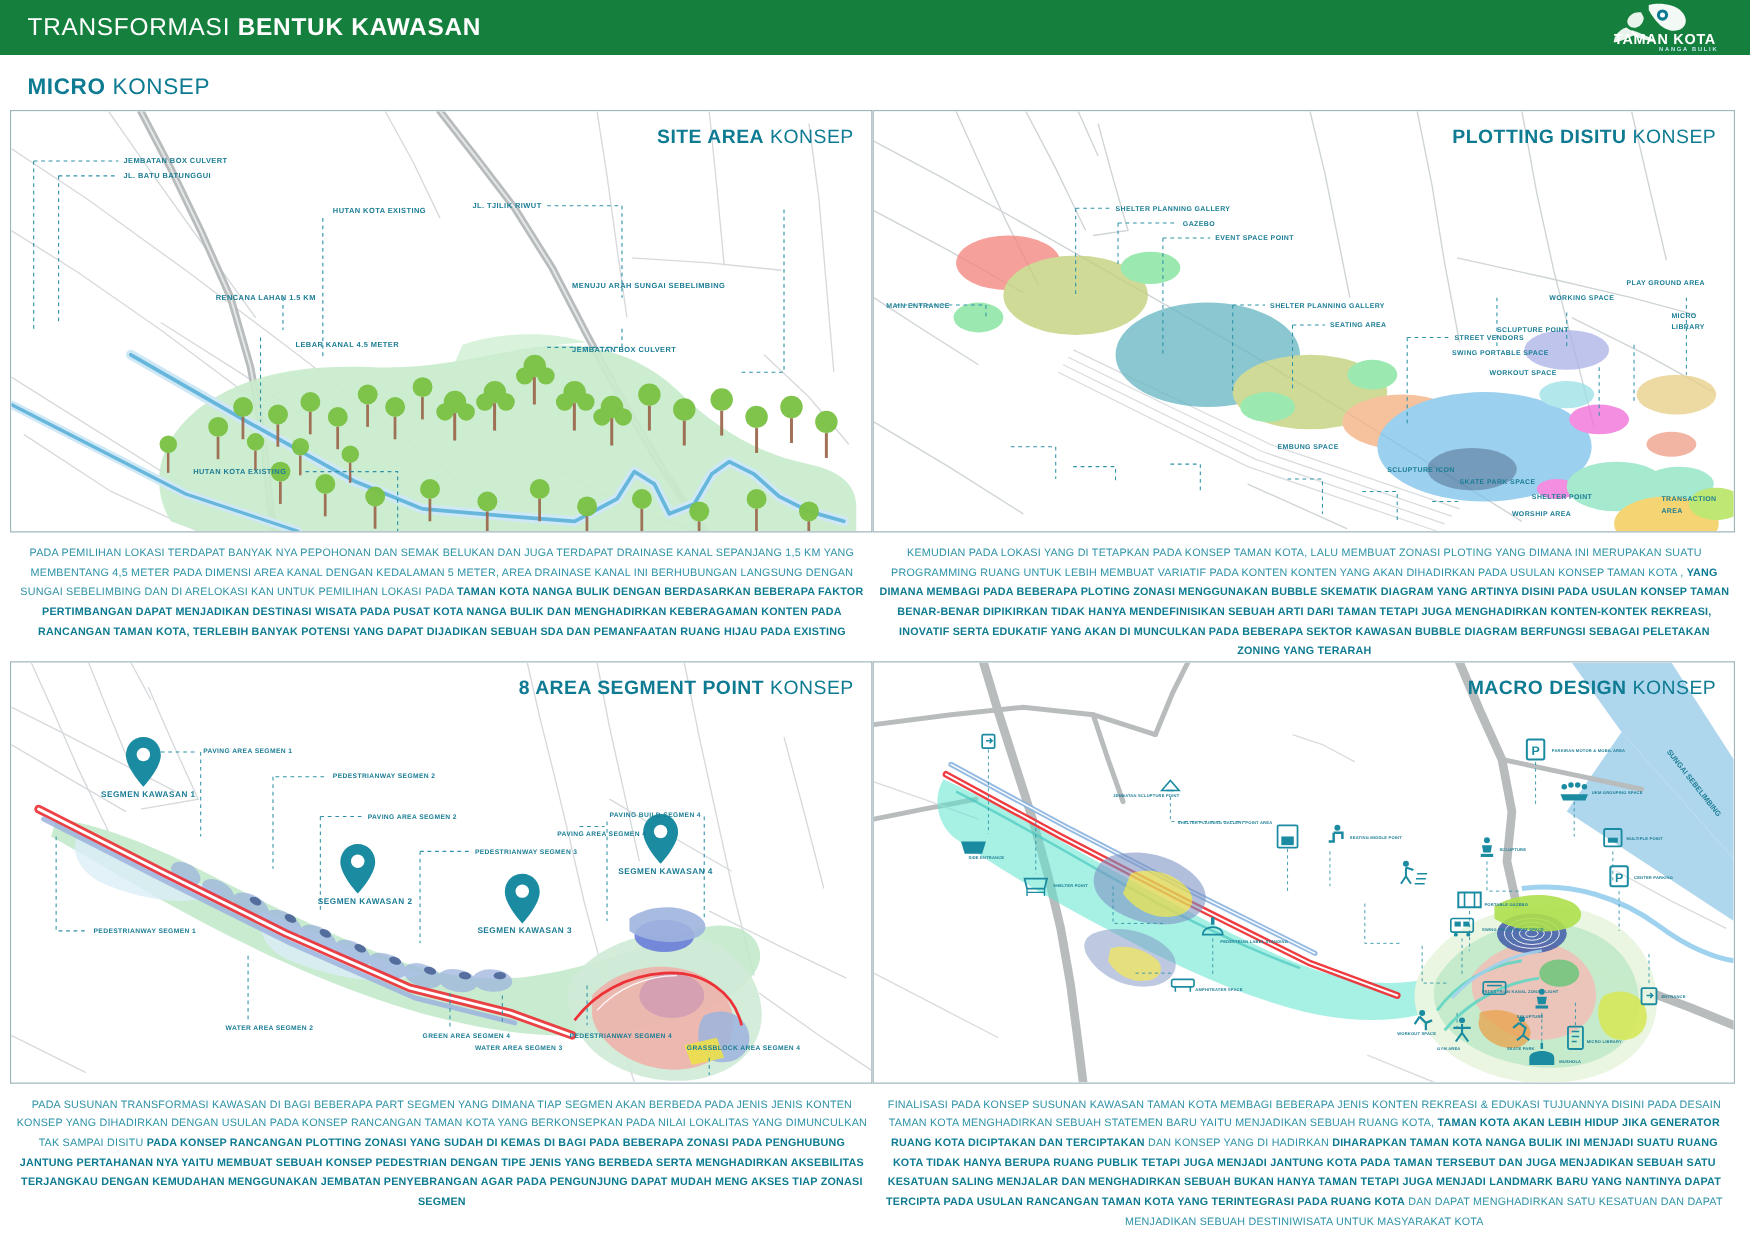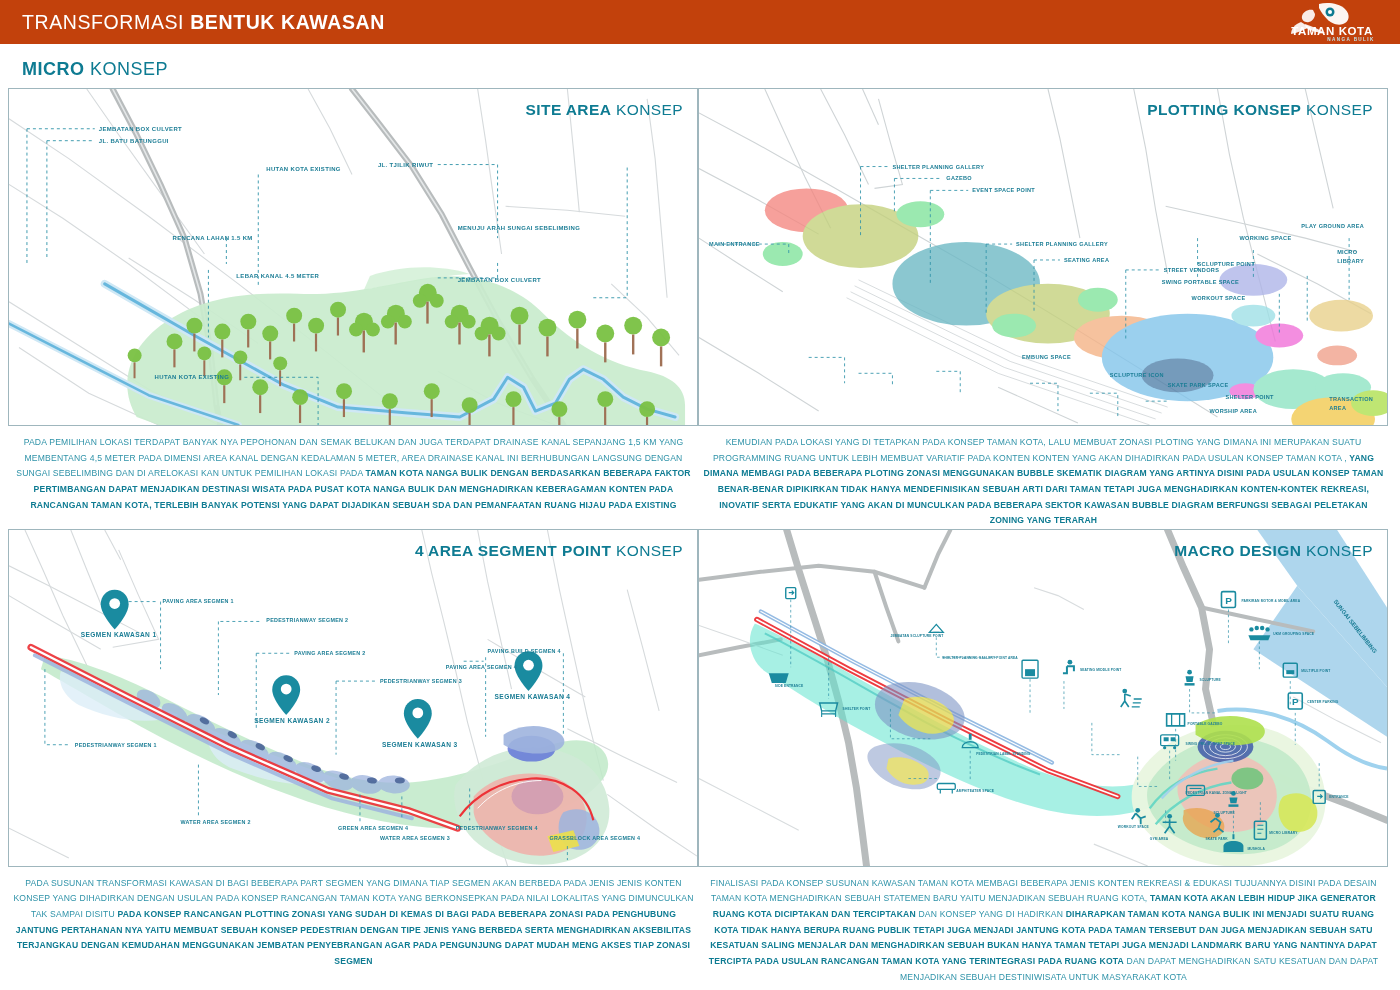--- a/index.html
+++ b/index.html
@@ -7,21 +7,21 @@
     width: 1400px; height: 990px;
     background: #ffffff;
     font-family: "Liberation Sans", sans-serif;
     overflow: hidden;
   }
 
   
   .header {
     position: relative;
     width: 1400px; height: 44px;
-    background: #c2410c;
+    background: #15803d;
     display: flex; align-items: center;
   }
   .header-title {
     margin-left: 22px;
     font-size: 19.5px;
     letter-spacing: 0.6px;
     color: #ffffff;
     white-space: nowrap;
   }
   .header-title .light { font-weight: 400; }
@@ -391,21 +391,21 @@
             <text x="412" y="290">SCLUPTURE ICON</text>
             <text x="470" y="300">SKATE PARK SPACE</text>
             <text x="528" y="312">SHELTER POINT</text>
             <text x="512" y="326">WORSHIP AREA</text>
             <text x="632" y="314">TRANSACTION</text>
             <text x="632" y="323">AREA</text>
           </g>
         </svg>
       </div>
       <div class="panel-title">
-        <span class="b">PLOTTING KONSEP</span><span class="n"> KONSEP</span>
+        <span class="b">PLOTTING DISITU</span><span class="n"> KONSEP</span>
       </div>
     </div>
     <div class="caption">
       <span>KEMUDIAN PADA LOKASI YANG DI TETAPKAN PADA KONSEP TAMAN KOTA, LALU MEMBUAT ZONASI PLOTING YANG DIMANA INI MERUPAKAN SUATU PROGRAMMING RUANG UNTUK LEBIH MEMBUAT VARIATIF PADA KONTEN KONTEN YANG AKAN DIHADIRKAN PADA USULAN KONSEP TAMAN KOTA , </span><span class="bold">YANG DIMANA MEMBAGI PADA BEBERAPA PLOTING ZONASI MENGGUNAKAN BUBBLE SKEMATIK DIAGRAM YANG ARTINYA DISINI PADA USULAN KONSEP TAMAN BENAR-BENAR DIPIKIRKAN TIDAK HANYA MENDEFINISIKAN SEBUAH ARTI DARI TAMAN TETAPI JUGA MENGHADIRKAN KONTEN-KONTEK REKREASI, INOVATIF SERTA EDUKATIF YANG AKAN DI MUNCULKAN PADA BEBERAPA SEKTOR KAWASAN BUBBLE DIAGRAM BERFUNGSI SEBAGAI PELETAKAN ZONING YANG TERARAH</span>
     </div>
   </div>
 
   <div class="cell">
     <div class="panel">
       <div class="panel-canvas">
@@ -541,21 +541,21 @@
           </g>
           <g class="mlabel" font-size="6.6" font-weight="700" letter-spacing="0.4">
             <text x="72" y="108">SEGMEN KAWASAN 1</text>
             <text x="246" y="194">SEGMEN KAWASAN 2</text>
             <text x="374" y="218">SEGMEN KAWASAN 3</text>
             <text x="487" y="170">SEGMEN KAWASAN 4</text>
           </g>
         </svg>
       </div>
       <div class="panel-title">
-        <span class="b">4 AREA SEGMENT POINT</span><span class="n"> KONSEP</span>
+        <span class="b">8 AREA SEGMENT POINT</span><span class="n"> KONSEP</span>
       </div>
     </div>
     <div class="caption">
       <span>PADA SUSUNAN TRANSFORMASI KAWASAN DI BAGI BEBERAPA PART SEGMEN YANG DIMANA TIAP SEGMEN AKAN BERBEDA PADA JENIS JENIS KONTEN KONSEP YANG DIHADIRKAN DENGAN USULAN PADA KONSEP RANCANGAN TAMAN KOTA YANG BERKONSEPKAN PADA NILAI LOKALITAS YANG DIMUNCULKAN TAK SAMPAI DISITU </span><span class="bold">PADA KONSEP RANCANGAN PLOTTING ZONASI YANG SUDAH DI KEMAS DI BAGI PADA BEBERAPA ZONASI PADA PENGHUBUNG JANTUNG PERTAHANAN NYA YAITU MEMBUAT SEBUAH KONSEP PEDESTRIAN DENGAN TIPE JENIS YANG BERBEDA SERTA MENGHADIRKAN AKSEBILITAS TERJANGKAU DENGAN KEMUDAHAN MENGGUNAKAN JEMBATAN PENYEBRANGAN AGAR PADA PENGUNJUNG DAPAT MUDAH MENG AKSES TIAP ZONASI SEGMEN</span>
     </div>
   </div>
 
   <div class="cell">
     <div class="panel">
       <div class="panel-canvas">

